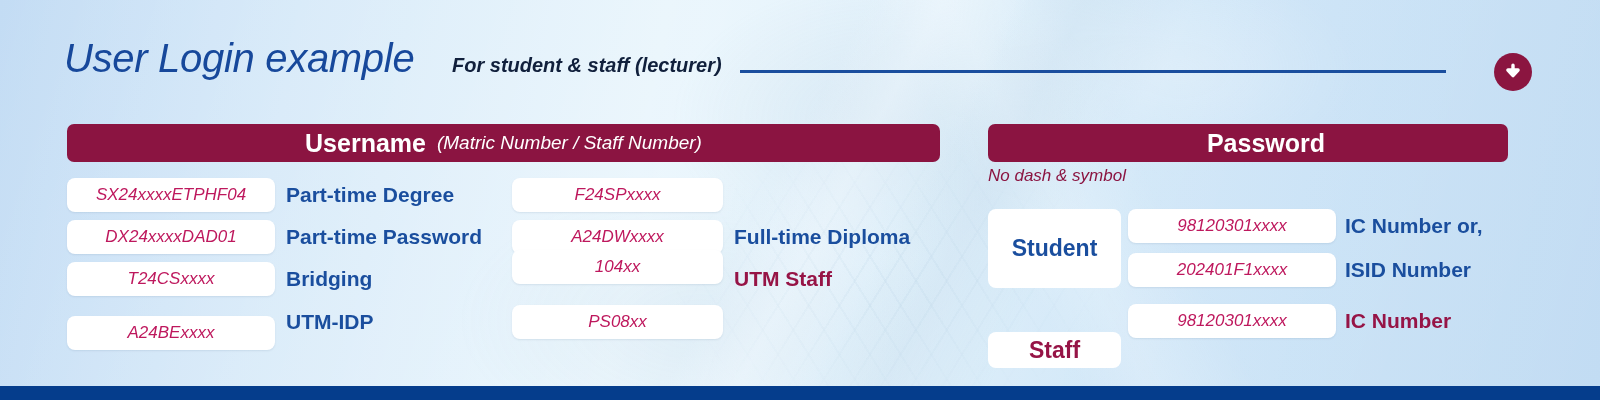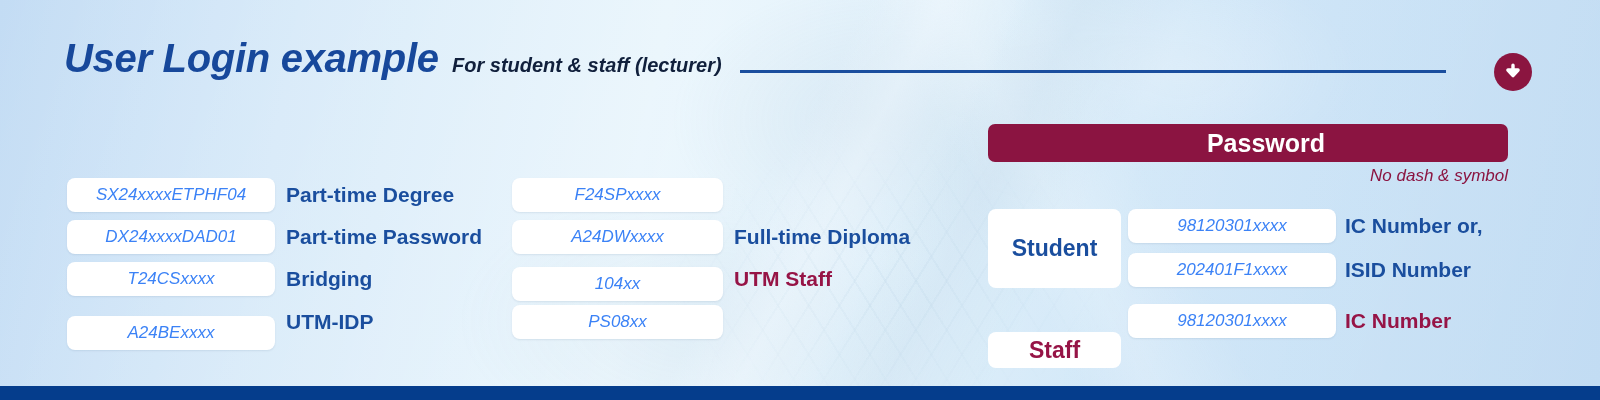--- a/index.html
+++ b/index.html
@@ -35,21 +35,21 @@
       repeating-linear-gradient(58deg, rgba(150,185,210,.30) 0 2px, rgba(150,185,210,0) 2px 26px),
       repeating-linear-gradient(-58deg, rgba(150,185,210,.30) 0 2px, rgba(150,185,210,0) 2px 26px);
     -webkit-mask-image: radial-gradient(ellipse 320px 200px at 330px 280px, #000 10%, transparent 72%);
     mask-image: radial-gradient(ellipse 320px 200px at 330px 280px, #000 10%, transparent 72%);
   }
 
   
   .hdr { position: absolute; left: 0; top: 36px; width: 1600px; height: 72px; }
   .title {
     position: absolute; left: 64px; top: 0;
-    font-size: 40px; font-weight: 700; font-style: italic;
+    font-size: 40px; font-weight: 400; font-style: italic;
     letter-spacing: -.3px;
     color: #17489b;
     white-space: nowrap;
   }
   .subtitle {
     position: absolute; left: 452px; top: 18px;
     font-size: 20px; font-weight: 700; font-style: italic;
     color: #11203c;
     white-space: nowrap;
   }
@@ -73,32 +73,32 @@
     display: flex; align-items: center; justify-content: center;
     color: #ffffff; white-space: nowrap;
   }
   #bar-username { left: 67px; width: 873px; }
   #bar-password { left: 988px; width: 520px; padding-left: 36px; }
   .bar .bt { font-size: 25px; font-weight: 700; }
   .bar .bs { font-size: 19px; font-style: italic; font-weight: 400; margin-left: 11px; }
 
   .pw-note {
     position: absolute; left: 988px; top: 166px; width: 520px;
-    text-align: right;
+    text-align: left;
     font-size: 17px; font-style: italic; color: #8b1441;
     white-space: nowrap;
   }
 
   
   .pill {
     position: absolute;
     background: #ffffff;
     border-radius: 8px;
     display: flex; align-items: center; justify-content: center;
-    font-size: 17px; font-style: italic; color: #3b82f6;
+    font-size: 17px; font-style: italic; color: #be185d;
     white-space: nowrap;
     box-shadow: 0 1px 2px rgba(40,70,110,.10);
   }
   .lbl {
     position: absolute;
     font-size: 21px; font-weight: 700;
     white-space: nowrap;
     display: flex; align-items: center;
   }
   .c-blue { color: #1a4e9e; }
@@ -146,20 +146,24 @@
     <div class="subtitle">For student &amp; staff (lecturer)</div>
     <div class="hline"></div>
     <div class="dl-badge">
       <svg width="20" height="20" viewBox="0 0 20 20" aria-hidden="true">
         <path d="M10 3.2 L10 11.3 M10 13.6 L4.9 8.0 L15.1 8.0 Z" fill="#ffffff" stroke="#ffffff" stroke-width="3.4" stroke-linejoin="round" stroke-linecap="round"></path>
       </svg>
     </div>
   </div>
 
   <div class="barrow" style="left:0;width:1600px">
+    <div class="bar" id="bar-username">
+      <span class="bt">Username</span>
+      <span class="bs">(Matric Number / Staff Number)</span>
+    </div>
     <div class="bar" id="bar-password">
       <span class="bt">Password</span>
     </div>
   </div>
   <div class="pw-note">No dash &amp; symbol</div>
 
   <div class="pill uA" style="top:178px">SX24xxxxETPHF04</div>
   <div class="lbl lA c-blue" style="top:178px">Part-time Degree</div>
 
   <div class="pill uA" style="top:220px">DX24xxxxDAD01</div>
@@ -169,21 +173,21 @@
   <div class="lbl lA c-blue" style="top:262px">Bridging</div>
 
   <div class="pill uA" style="top:316px">A24BExxxx</div>
   <div class="lbl lA c-blue" style="top:305px">UTM-IDP</div>
 
   <div class="pill uB" style="top:178px">F24SPxxxx</div>
 
   <div class="pill uB" style="top:220px">A24DWxxxx</div>
   <div class="lbl lB c-blue" style="top:220px">Full-time Diploma</div>
 
-  <div class="pill uB" style="top:267px">104xx</div>
+  <div class="pill uB" style="top:250px">104xx</div>
   <div class="lbl lB c-maroon" style="top:262px">UTM Staff</div>
 
   <div class="pill uB" style="top:305px">PS08xx</div>
 
   <div class="pwBigBox">Student</div>
   <div class="pwSmallBox">Staff</div>
 
   <div class="pill pvA" style="top:209px">98120301xxxx</div>
   <div class="lbl plA c-blue" style="top:209px">IC Number or,</div>
 

